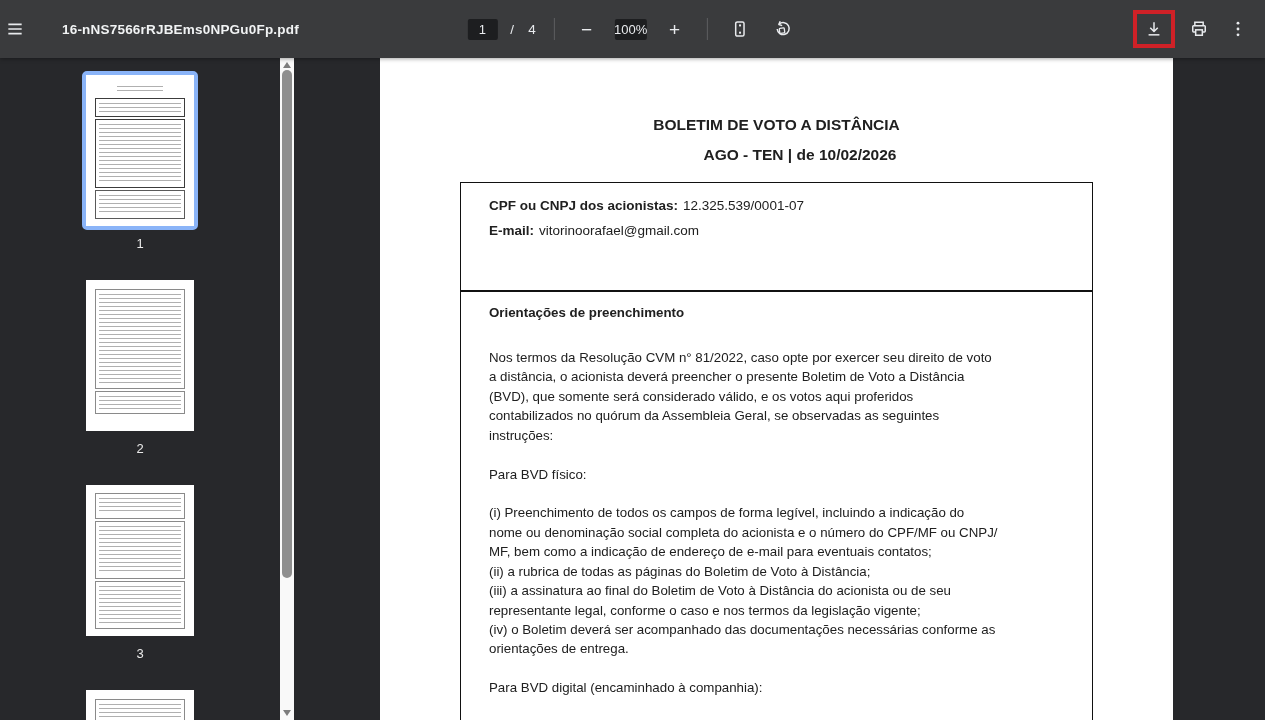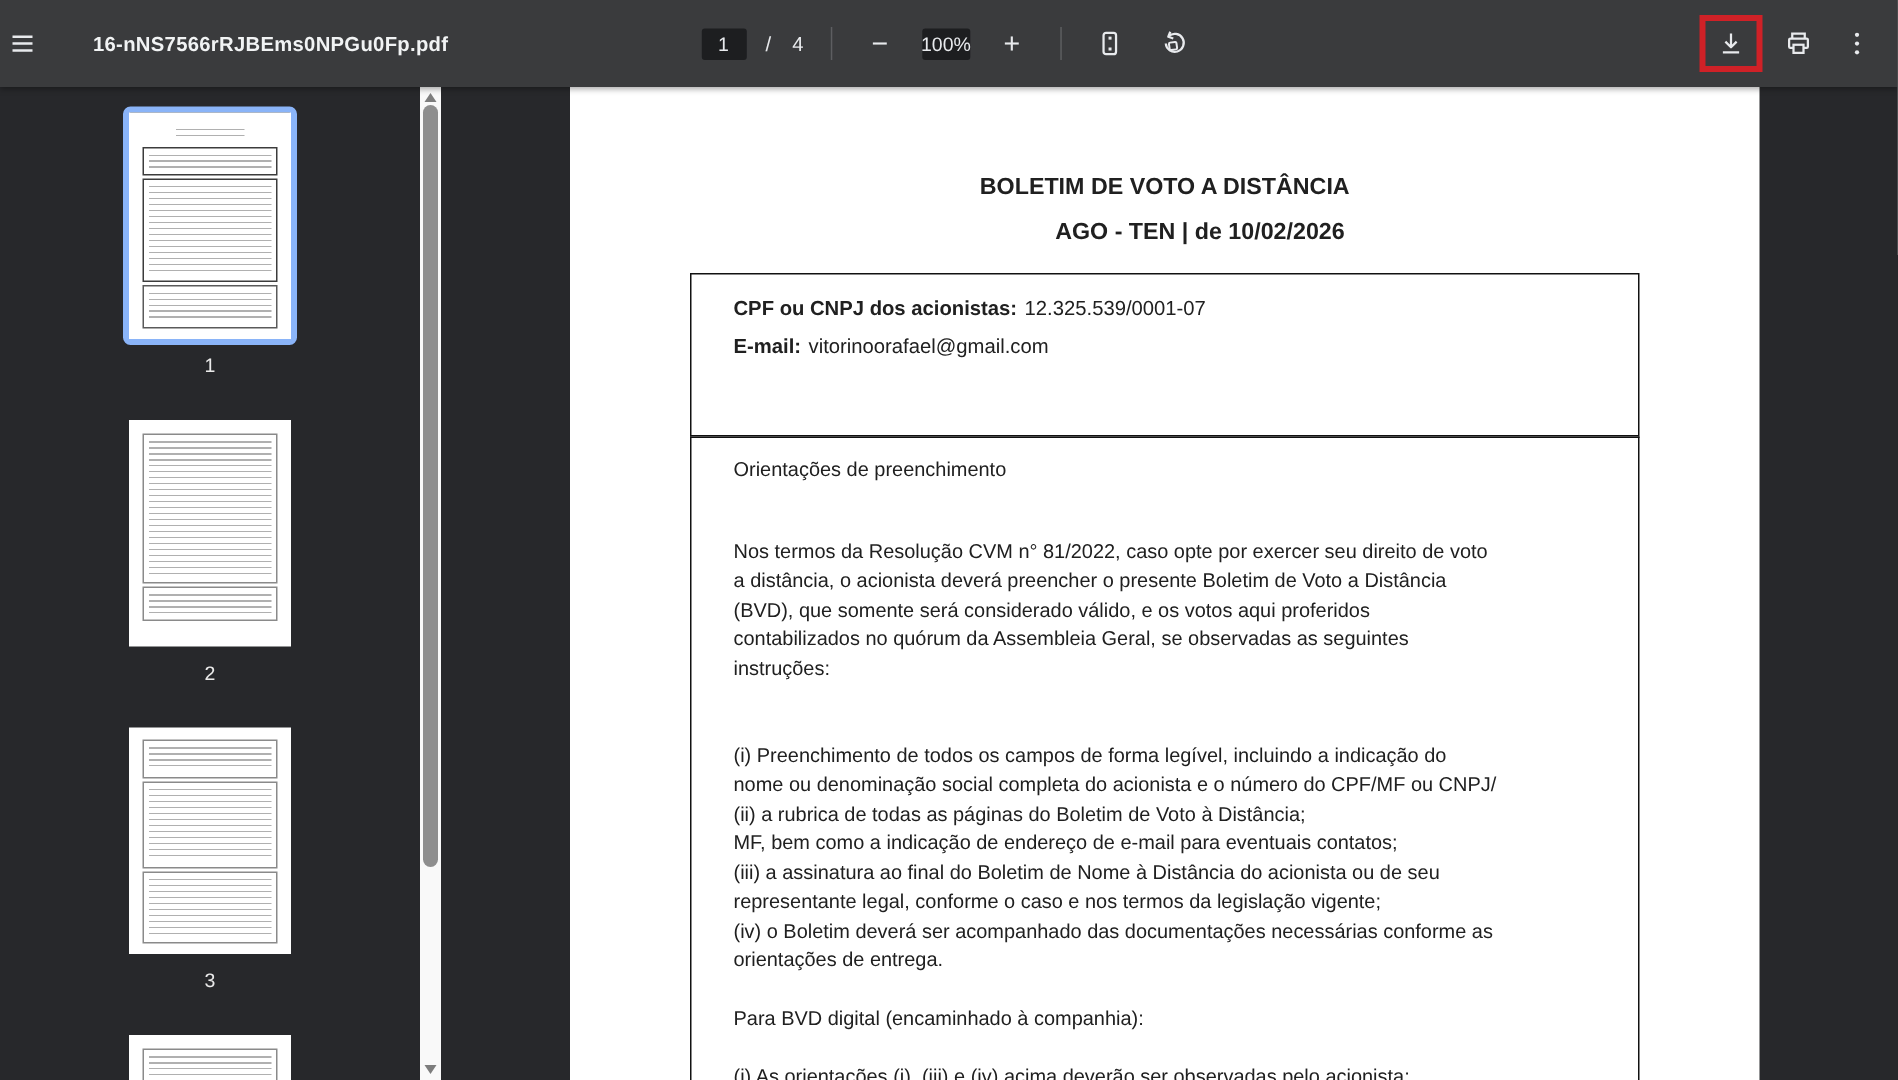--- a/index.html
+++ b/index.html
@@ -70,21 +70,21 @@
   .doc-title { margin-top:58px; text-align:center; font-size:15.5px; font-weight:700; }
   .doc-subtitle { margin-top:12px; text-align:center; font-size:15.5px; font-weight:700;padding-left:47px; }
   .info-box { margin:18px 0 0 80px; width:633px; height:109px; border:1.5px solid #111;
               padding:11px 0 0 28px; }
   .info-row { height:24.7px; line-height:24.7px; font-size:13.5px; white-space:nowrap; }
   .info-row b { font-weight:700; }
   .info-row .val { margin-left:5px; }
   .body-box { margin-left:80px; width:633px; height:430px; border:1.5px solid #111;
               border-bottom:none; padding:11px 26px 0 28px; overflow:hidden; }
   .line { height:19.45px; line-height:19.45px; font-size:13.3px; white-space:nowrap; }
-  .line.bold { font-weight:400; margin-bottom:16px; }
+  .line.bold { font-weight:700; margin-bottom:6px; }
 </style>
 </head>
 <body>
 
 <header class="toolbar">
   <div class="tb-left">
     <button class="icon-btn">
       <span>
         <svg width="20" height="20" viewBox="0 0 24 24">
             <path d="M4 6.5h16M4 12h16M4 17.5h16" stroke="#e8eaed" stroke-width="2"></path>
@@ -237,32 +237,33 @@
           <div class="line">a distância, o acionista deverá preencher o presente Boletim de Voto a Distância</div>
 
           <div class="line">(BVD), que somente será considerado válido, e os votos aqui proferidos</div>
 
           <div class="line">contabilizados no quórum da Assembleia Geral, se observadas as seguintes</div>
 
           <div class="line">instruções:</div>
 
           <div class="line blank"></div>
 
+          <div class="line">Para BVD físico:</div>
 
           <div class="line blank"></div>
 
           <div class="line">(i) Preenchimento de todos os campos de forma legível, incluindo a indicação do</div>
 
           <div class="line">nome ou denominação social completa do acionista e o número do CPF/MF ou CNPJ/</div>
 
+          <div class="line">MF, bem como a indicação de endereço de e-mail para eventuais contatos;</div>
+
           <div class="line">(ii) a rubrica de todas as páginas do Boletim de Voto à Distância;</div>
 
-          <div class="line">MF, bem como a indicação de endereço de e-mail para eventuais contatos;</div>
-
-          <div class="line">(iii) a assinatura ao final do Boletim de Nome à Distância do acionista ou de seu</div>
+          <div class="line">(iii) a assinatura ao final do Boletim de Voto à Distância do acionista ou de seu</div>
 
           <div class="line">representante legal, conforme o caso e nos termos da legislação vigente;</div>
 
           <div class="line">(iv) o Boletim deverá ser acompanhado das documentações necessárias conforme as</div>
 
           <div class="line">orientações de entrega.</div>
 
           <div class="line blank"></div>
 
           <div class="line">Para BVD digital (encaminhado à companhia):</div>

